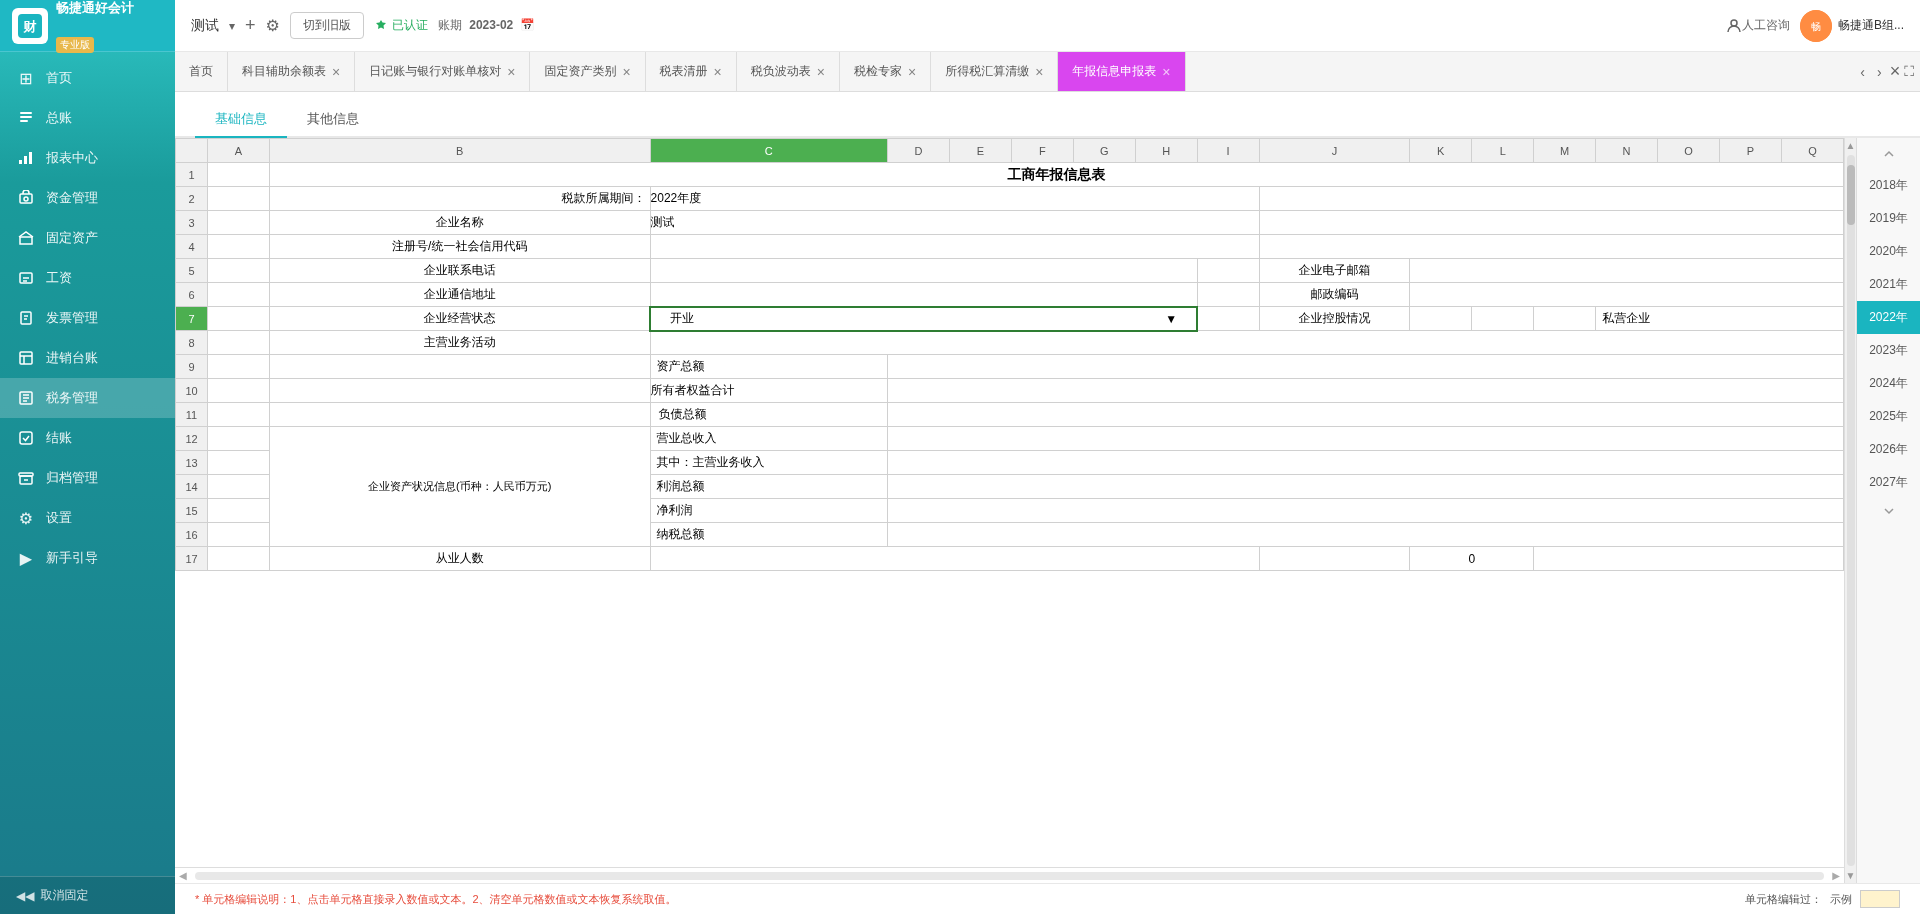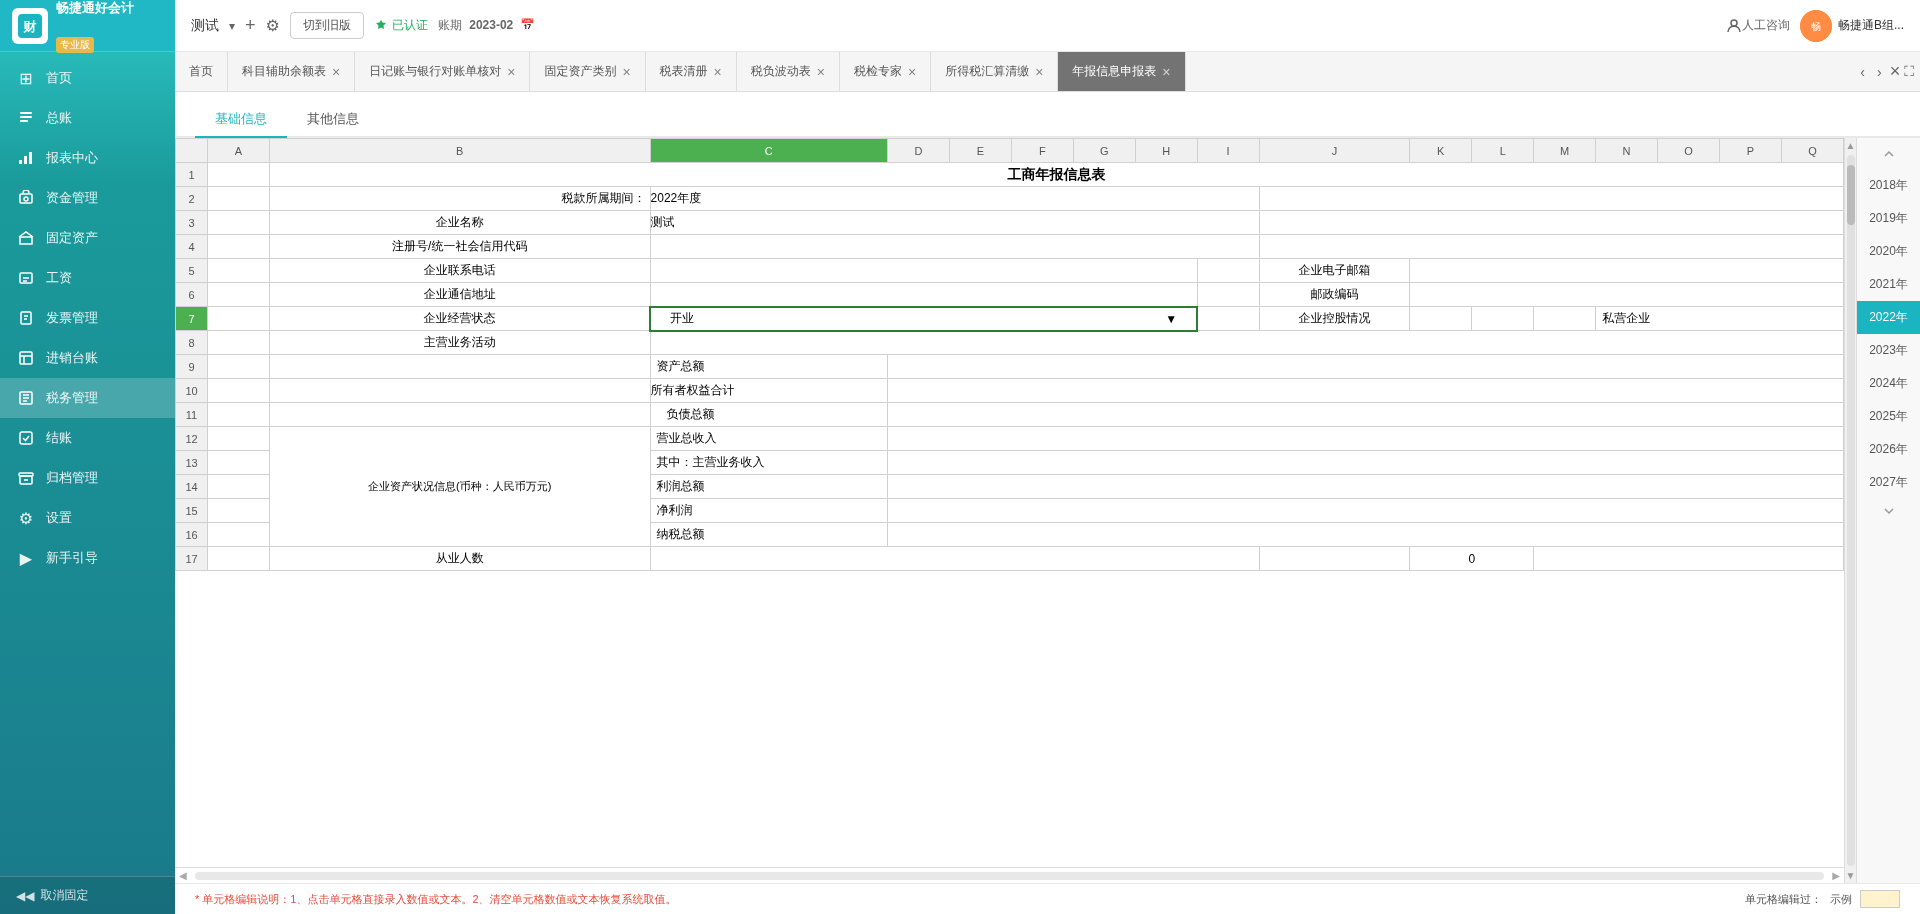--- a/index.html
+++ b/index.html
@@ -114,21 +114,21 @@
       padding: 0 14px;
       font-size: 12px;
       color: #555;
       cursor: pointer;
       border-right: 1px solid #ddd;
       white-space: nowrap;
       gap: 6px;
       background: #f5f5f5;
     }
     .tab.active {
-      background: #737373;
+      background: #d946ef;
       color: white;
     }
     .tab-close { font-size: 14px; color: inherit; opacity: 0.7; }
     .tab-home { color: #555; font-size: 12px; }
     .tabbar-nav { display: flex; align-items: center; padding: 0 6px; gap: 4px; margin-left: auto; }
     .tabbar-nav-btn { cursor: pointer; color: #666; font-size: 14px; padding: 2px 4px; }
     .tabbar-close-btn { cursor: pointer; color: #666; font-size: 18px; }
     .tabbar-expand-btn { cursor: pointer; color: #666; font-size: 14px; }
 
     
@@ -692,21 +692,21 @@
                   <td class="cell"></td>
                   <td class="cell"></td>
                   <td class="cell cell-left" style="">所有者权益合计</td>
                   <td class="cell" colspan="14"></td>
                 </tr>
 
                 <tr>
                   <td class="row-header">11</td>
                   <td class="cell"></td>
                   <td class="cell"></td>
-                  <td class="cell cell-left" style="padding-left:16px;">负债总额</td>
+                  <td class="cell cell-left" style="padding-left:8px;">负债总额</td>
                   <td class="cell" colspan="14"></td>
                 </tr>
 
                 <tr>
                   <td class="row-header">12</td>
                   <td class="cell"></td>
                   <td class="cell" rowspan="5" style="text-align:center;vertical-align:middle;font-size:11px;line-height:1.6;">企业资产状况信息(币种：人民币万元)</td>
                   <td class="cell cell-left" style="padding-left:6px;">营业总收入</td>
                   <td class="cell" colspan="14"></td>
                 </tr>

